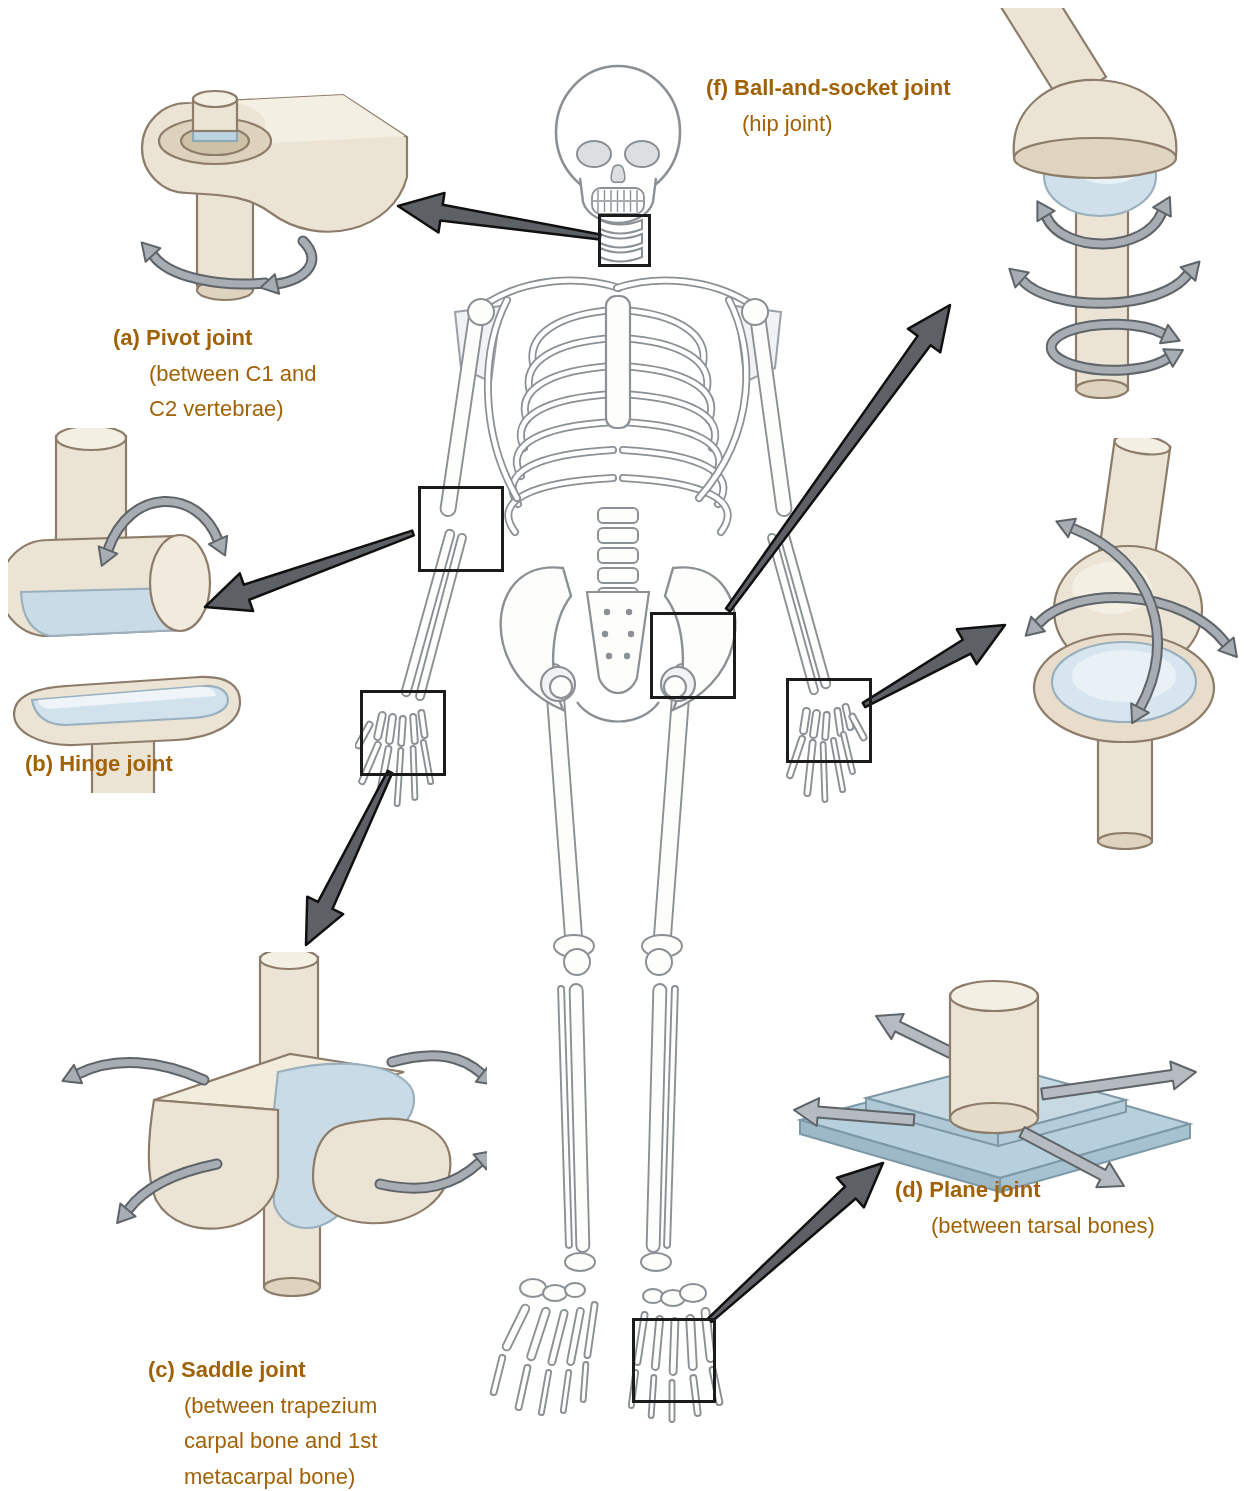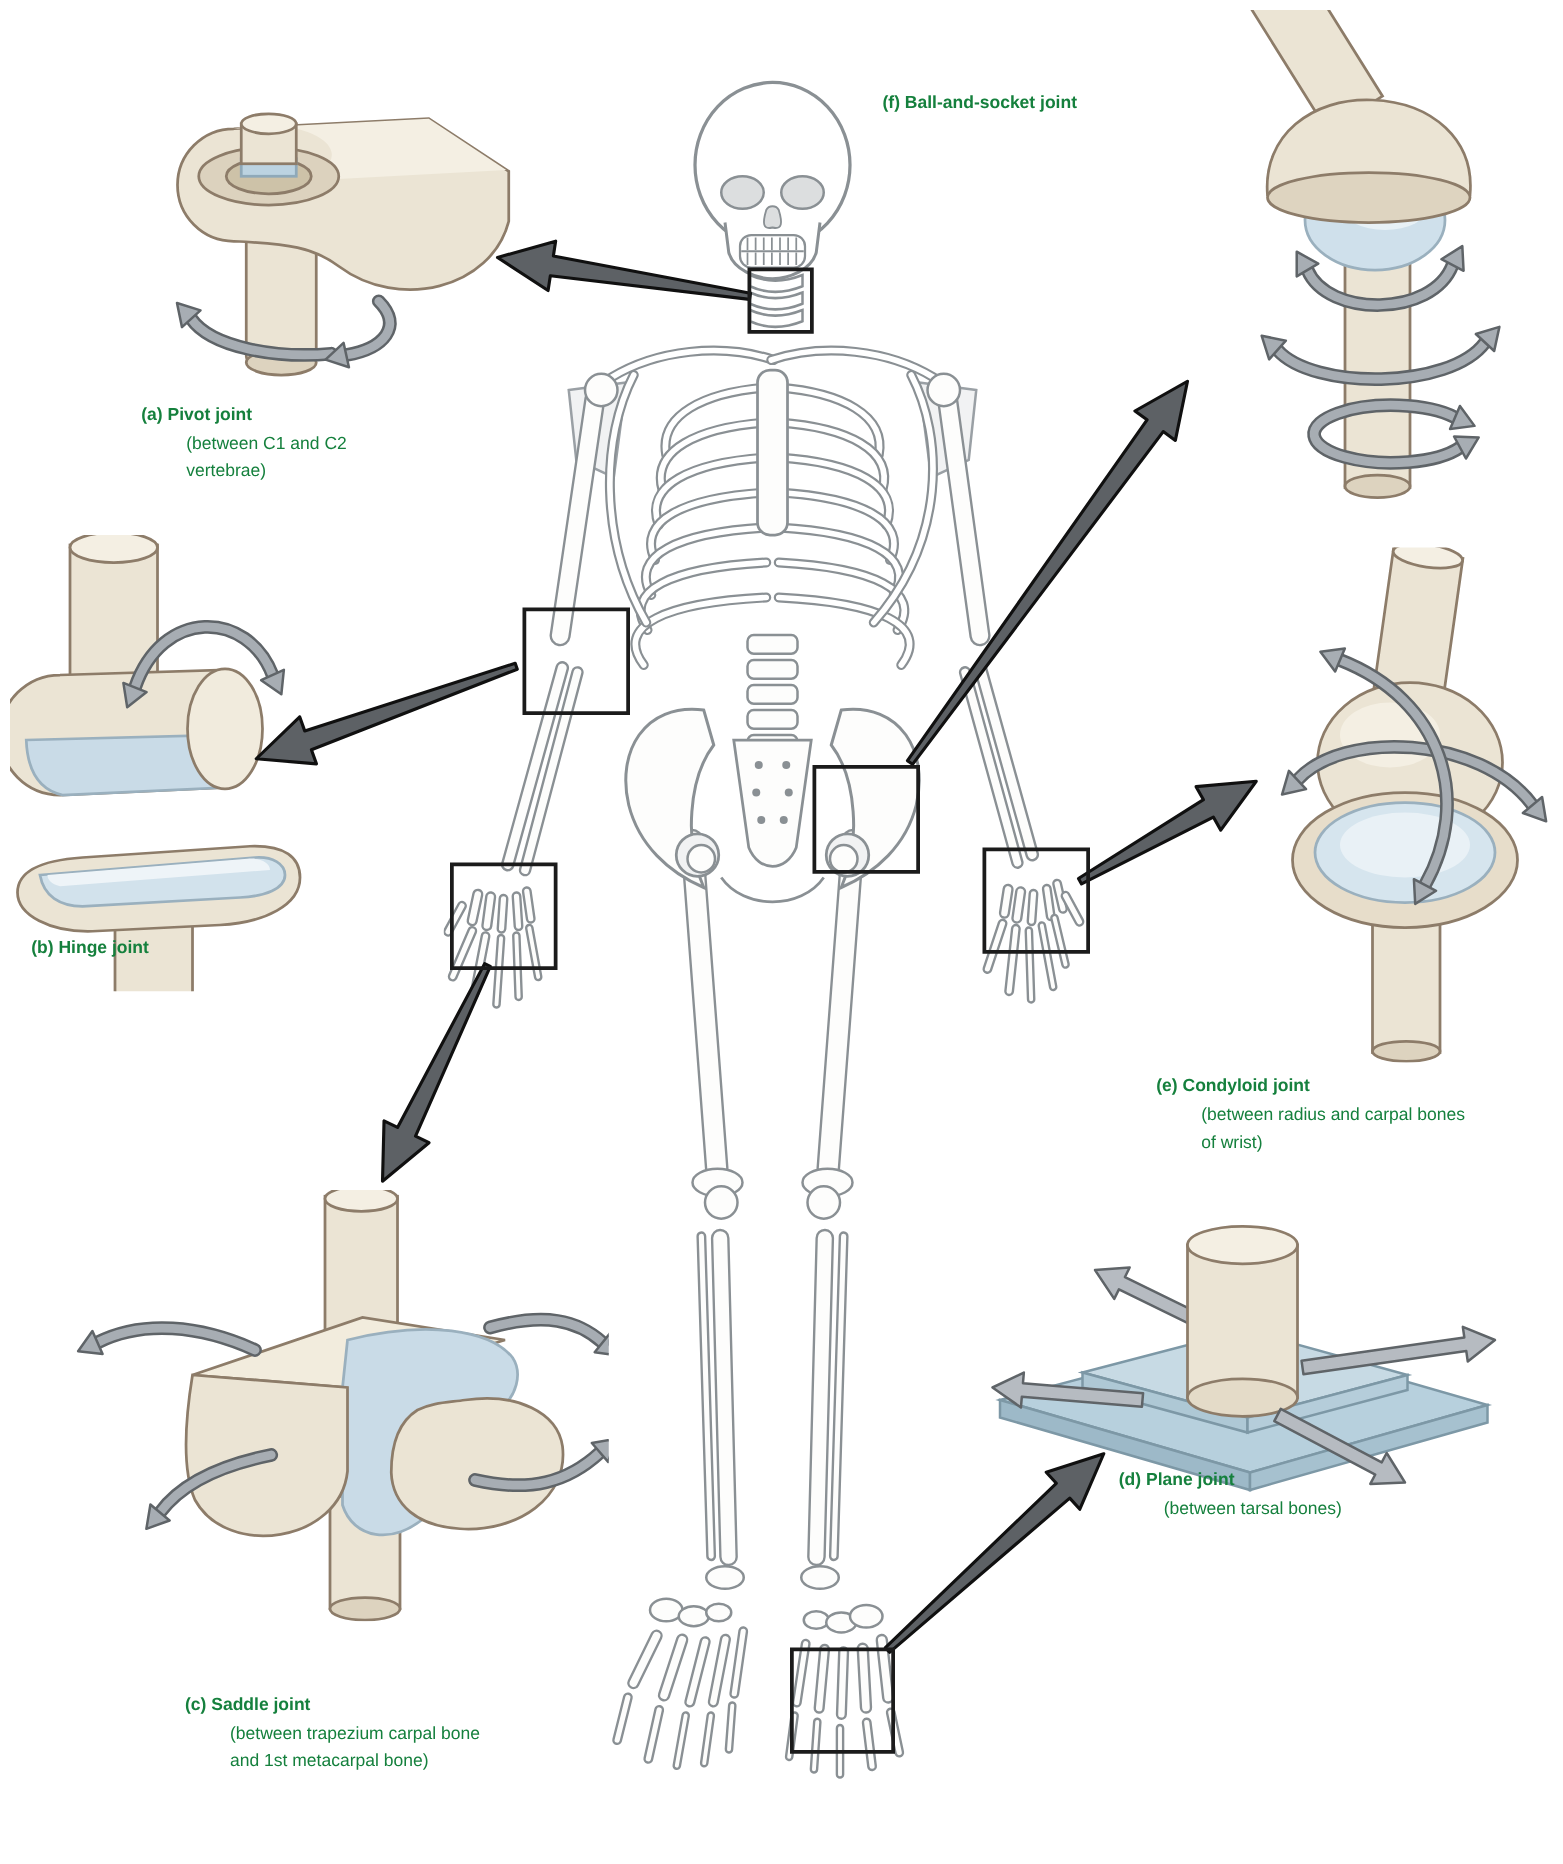--- a/index.html
+++ b/index.html
@@ -2,21 +2,21 @@
 <html><head>
 <meta charset="utf-8">
 <style>
   html,body{margin:0;padding:0;background:#ffffff;}
   .canvas{position:relative;width:1250px;height:1491px;background:#ffffff;overflow:hidden;
           font-family:"Liberation Sans",sans-serif;}
   .ill{position:absolute;}
   #skel{position:absolute;left:355px;top:50px;}
   #pointers{position:absolute;left:0;top:0;pointer-events:none;}
   .hbox{position:absolute;border:3px solid #1b1b1b;background:transparent;}
-  .jlabel{position:absolute;font-size:14px;line-height:1.62;color:#15803d;}
+  .jlabel{position:absolute;font-size:22px;line-height:1.62;color:#a16207;}
   .jlabel .l1{font-weight:bold;white-space:nowrap;}
   .jlabel .dt{padding-left:36px;}
 </style>
 </head>
 <body>
 
 <div class="canvas">
 
   <svg id="skel" width="525" height="1441" viewBox="0 0 525 1441">
     <g id="g-scap">
@@ -361,21 +361,18 @@
     <div class="l1"><span>(b)</span> <span>Hinge joint</span></div>
   </div>
   <div class="jlabel" style="left:148px;top:1352px;width:260px">
     <div class="l1"><span>(c)</span> <span>Saddle joint</span></div>
     <div class="dt" style="width:205px">(between trapezium carpal bone and 1st metacarpal bone)</div>
   </div>
   <div class="jlabel" style="left:895px;top:1172px;width:330px">
     <div class="l1"><span>(d)</span> <span>Plane joint</span></div>
     <div class="dt">(between tarsal bones)</div>
   </div>
-  <div class="jlabel" style="left:925px;top:857px;width:300px">
-    <div class="l1"><span>(e)</span> <span>Condyloid joint</span></div>
-    <div class="dt" style="width:225px">(between radius and carpal bones of wrist)</div>
-  </div>
   <div class="jlabel" style="left:706px;top:70px;width:330px">
     <div class="l1"><span>(f)</span> <span>Ball-and-socket joint</span></div>
+    <div class="dt">(hip joint)</div>
   </div>
 
 </div>
 
 </body></html>

